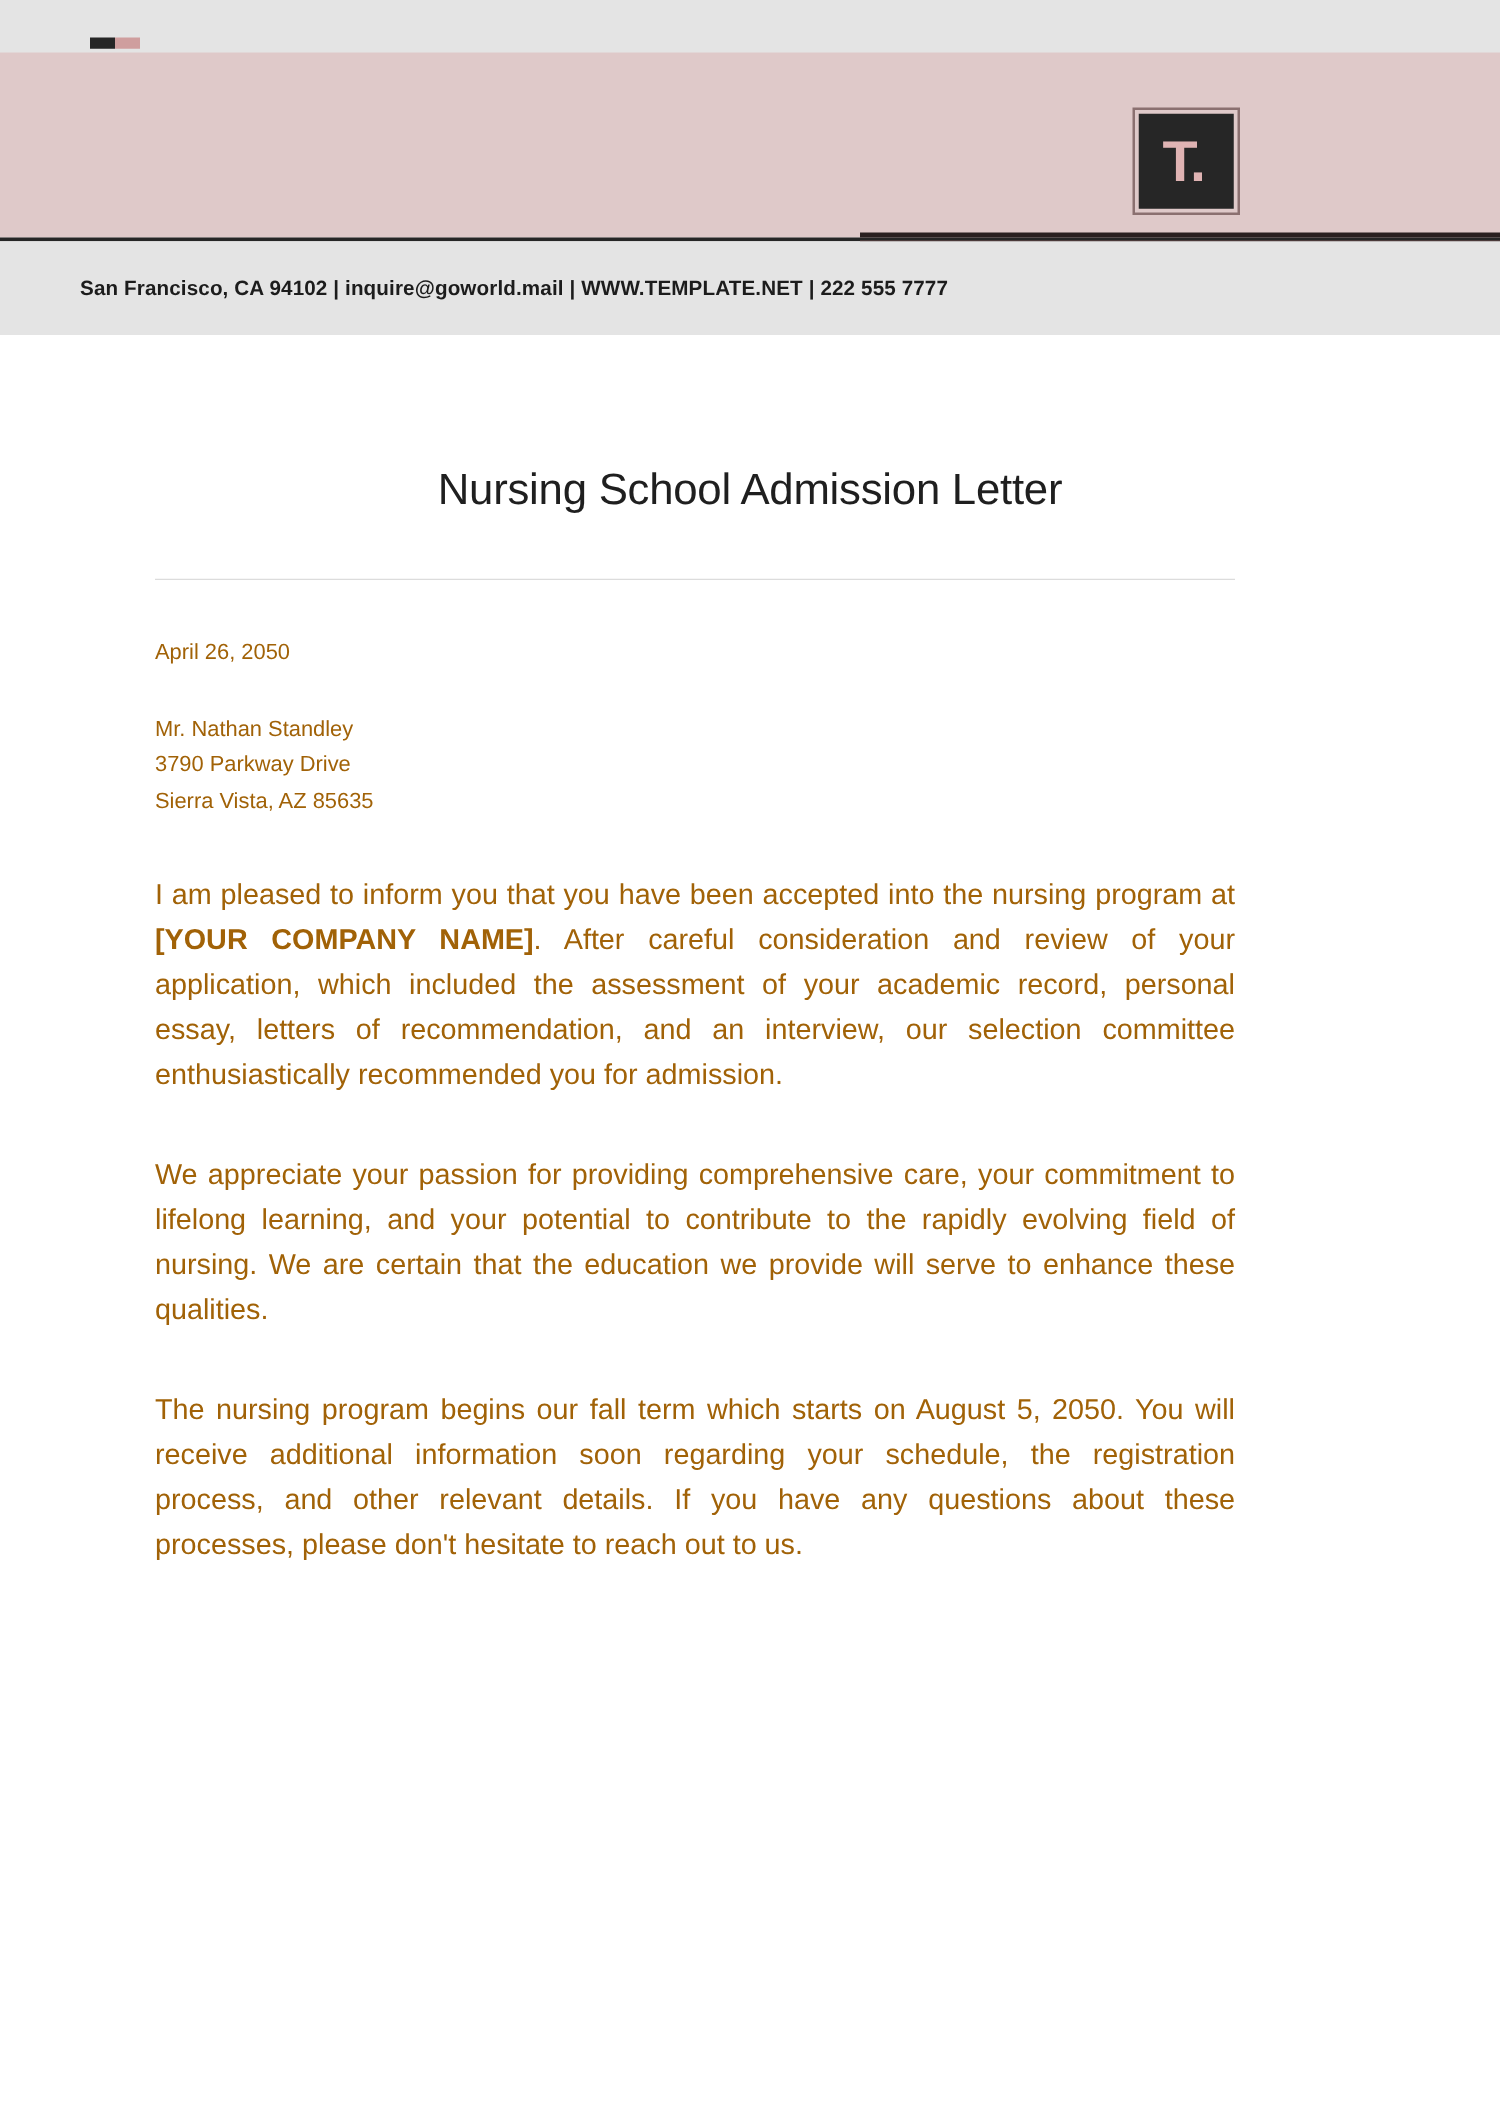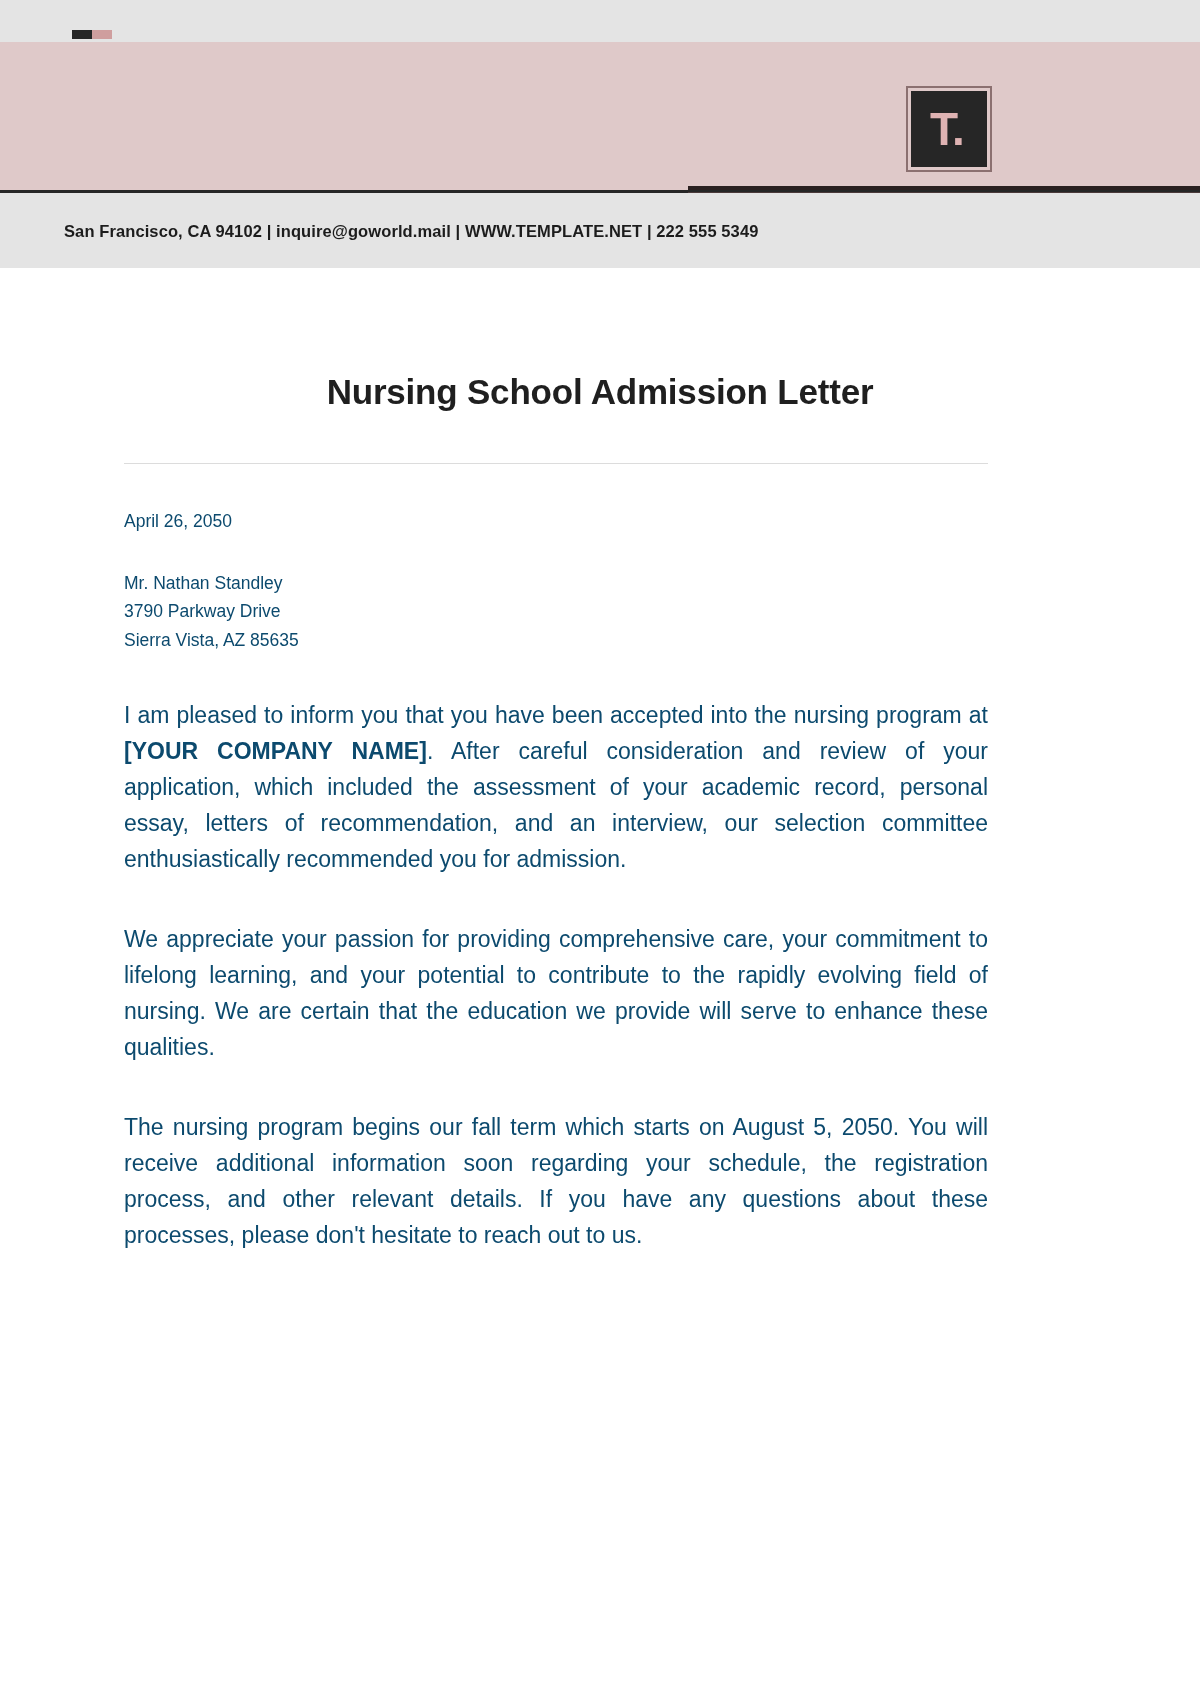--- a/index.html
+++ b/index.html
@@ -124,40 +124,40 @@
     height: 1428px;
     background: #ffffff;
   }
 
   .doc-title {
     position: absolute;
     left: 0; top: 104px;
     width: 1200px;
     text-align: center;
     font-size: 35px;
-    font-weight: 700;
+    font-weight: 400;
     letter-spacing: -0.2px;
     color: #1f1f1f;
   }
 
   .title-rule {
     position: absolute;
     left: 124px; top: 195px;
     width: 864px; height: 1px;
     background: #dcdcdc;
   }
 
   .content {
     position: absolute;
     left: 124px;
     top: 245px;
     width: 864px;
     font-size: 17.5px;
     line-height: 1;
-    color: #0c4a6e;
+    color: #a16207;
   }
 
   .date-line {
     margin: 0 0 44px 0;
     font-size: 17.5px;
   }
 
   .addr-block {
     margin: 0 0 48px 0;
   }
@@ -200,21 +200,21 @@
     <div class="logo-inner">
       <span class="logo-t">T.</span>
     </div>
   </div>
 
   <div class="band-baseline"></div>
   <div class="band-rule"></div>
   <div class="band-rule-thin"></div>
 
   <div class="contact-strip">
-    <div class="contact-line">San Francisco, CA 94102 | inquire@goworld.mail | WWW.TEMPLATE.NET | 222 555 5349</div>
+    <div class="contact-line">San Francisco, CA 94102 | inquire@goworld.mail | WWW.TEMPLATE.NET | 222 555 7777</div>
   </div>
 </div>
 
 <div class="sheet">
 
   <div class="doc-title">Nursing School Admission Letter</div>
   <div class="title-rule"></div>
 
   <div class="content">
 

